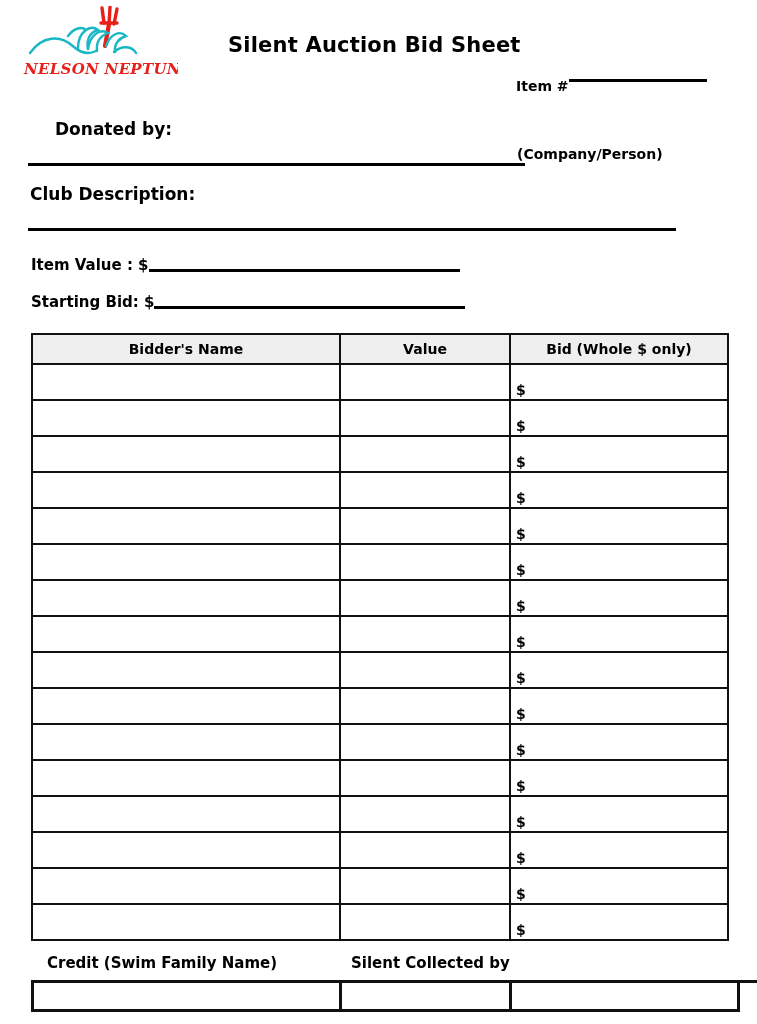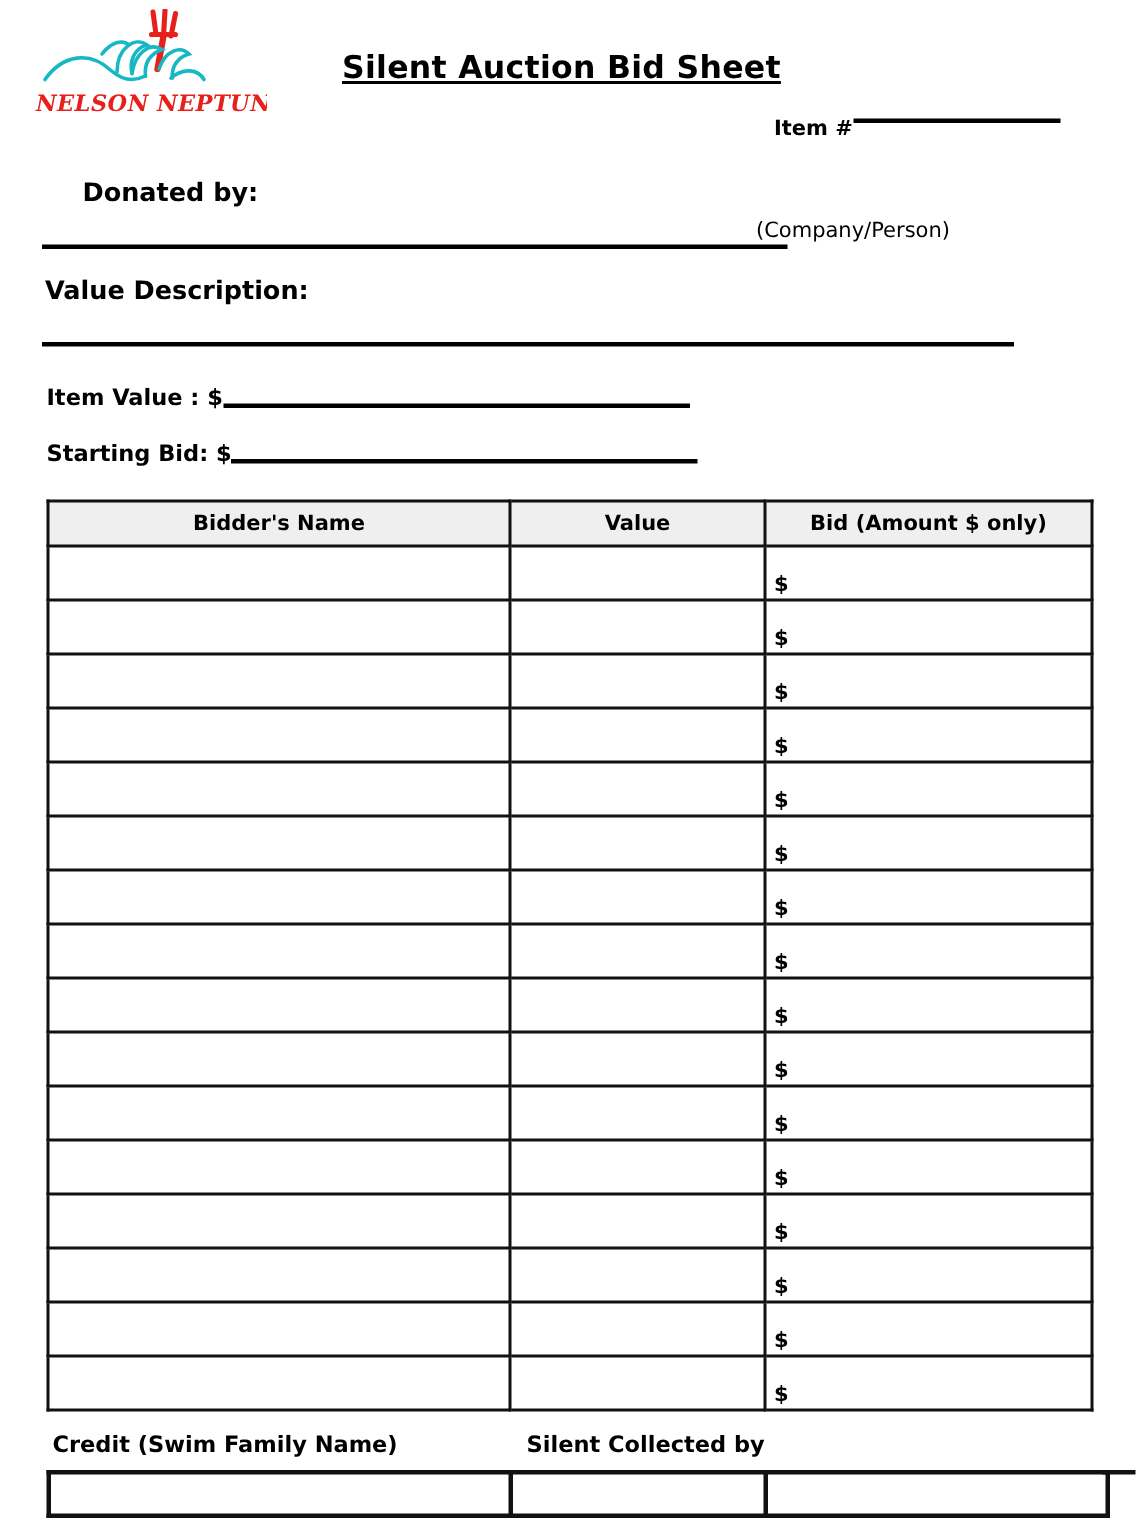--- a/index.html
+++ b/index.html
@@ -36,21 +36,20 @@
 
   .doc-title {
     position: absolute;
     left: 228px;
     top: 33px;
     font-family: "DejaVu Sans", sans-serif;
     font-size: 21px;
     font-weight: bold;
     letter-spacing: 0.2px;
     white-space: nowrap;
-    text-decoration: underline;
   }
 
   .item-no-row {
     position: absolute;
     left: 516px;
     top: 78px;
     display: flex;
     align-items: flex-start;
     white-space: nowrap;
   }
@@ -81,24 +80,24 @@
   .donated-line {
     position: absolute;
     left: 28px;
     top: 163px;
     width: 497px;
     border-bottom: 3px solid #000;
     height: 0;
   }
   .company-person {
     position: absolute;
-    left: 504px;
+    left: 517px;
     top: 146px;
     font-size: 14px;
-    font-weight: normal;
+    font-weight: bold;
     font-family: "DejaVu Sans", sans-serif;
     white-space: nowrap;
   }
   .desc-line {
     position: absolute;
     left: 28px;
     top: 228px;
     width: 648px;
     border-bottom: 3px solid #000;
     height: 0;
@@ -172,21 +171,21 @@
     height: 22px;
   }
   .footer-label {
     position: absolute;
     font-size: 15px;
     font-weight: bold;
     font-family: "DejaVu Sans", sans-serif;
     white-space: nowrap;
     top: 0;
   }
-  .fl-credit { left: 4px; }
+  .fl-credit { left: 16px; }
   .fl-money  { left: 320px; }
   .fl-amount { left: 513px; margin-top: 36px; }
 
   .footer-table {
     position: absolute;
     left: 31px;
     top: 980px;
     width: 706px;
     border-collapse: collapse;
     table-layout: fixed;
@@ -243,21 +242,21 @@
 
   <div class="item-no-row">
     <span class="item-no-label">Item #</span>
     <span class="fill-line item-no-line"></span>
   </div>
 
   <div class="field-label donated-label">Donated by:</div>
   <div class="donated-line"></div>
   <div class="company-person">(Company/Person)</div>
 
-  <div class="field-label desc-label">Value Description:</div>
+  <div class="field-label desc-label">Club Description:</div>
   <div class="desc-line"></div>
 
   <div class="money-row value">
     <span class="money-label">Item Value : $</span>
     <span class="fill-line money-line-1"></span>
   </div>
 
   <div class="money-row starting">
     <span class="money-label">Starting Bid: $</span>
     <span class="fill-line money-line-2"></span>
@@ -266,21 +265,21 @@
   <table class="bid-table">
     <colgroup>
       <col class="col-name">
         <col class="col-club">
         <col class="col-bid">
     </colgroup>
     <thead>
       <tr>
         <th>Bidder's Name</th>
         <th>Value</th>
-        <th>Bid (Amount $ only)</th>
+        <th>Bid (Whole $ only)</th>
       </tr>
     </thead>
     <tbody id="bid-table-body">
         <tr>
           <td></td>
           <td></td>
           <td>
             <span class="dollar">$</span>
           </td>
         </tr>

